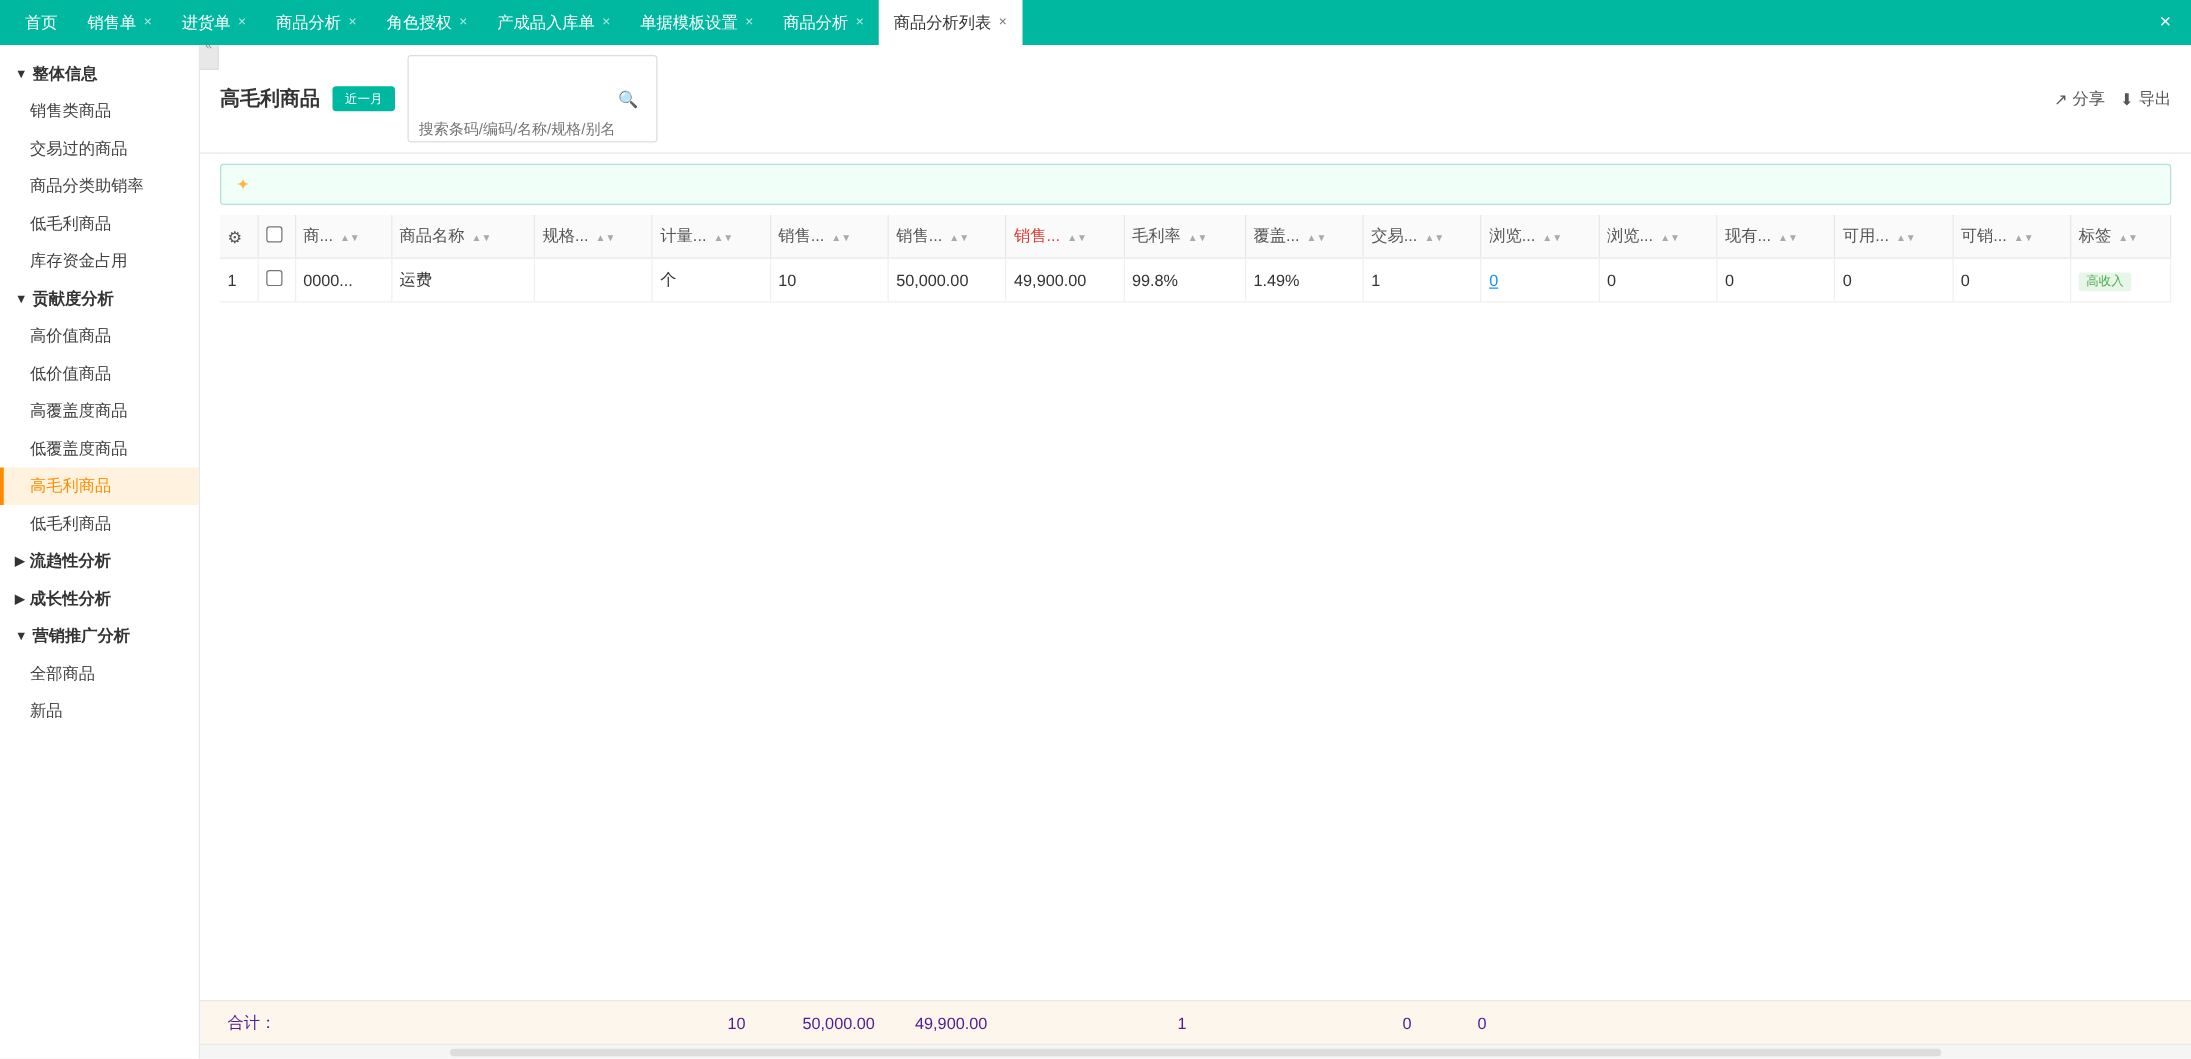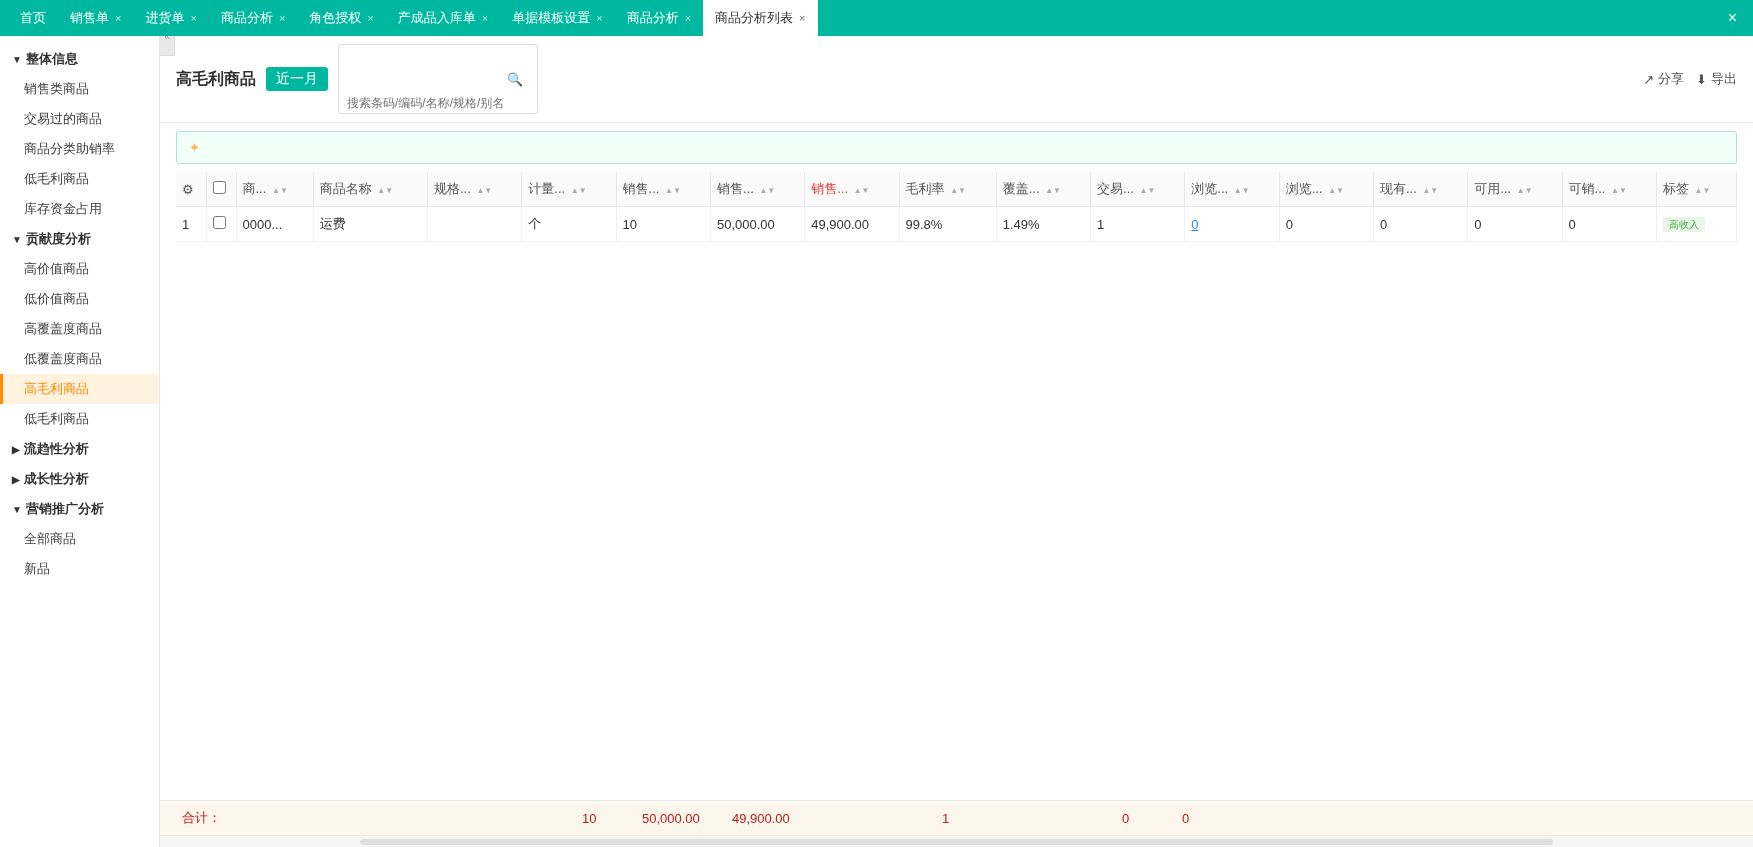--- a/index.html
+++ b/index.html
@@ -113,21 +113,21 @@
       color: #333;
       white-space: nowrap;
     }
     .time-filter-btn {
       background: #00b8a0;
       color: white;
       border: none;
       border-radius: 3px;
       padding: 3px 10px;
       cursor: pointer;
-      font-size: 14px;
+      font-size: 10px;
     }
     .search-box {
       display: flex;
       align-items: center;
       border: 1px solid #ddd;
       border-radius: 3px;
       padding: 3px 8px;
       flex: 0 0 200px;
     }
     .search-box input {
@@ -243,21 +243,21 @@
 
     
     .table-footer {
       border-top: 1px solid #e8e8e8;
       background: #fdf6ec;
       padding: 8px 16px;
       display: flex;
       align-items: center;
       flex-shrink: 0;
       font-size: 12px;
-      color: #b91c1c;
+      color: #4c1d95;
       gap: 0;
       margin-top: 32px;
     }
     .footer-cell {
       padding: 0 6px;
       min-width: 60px;
       white-space: nowrap;
     }
 
     

